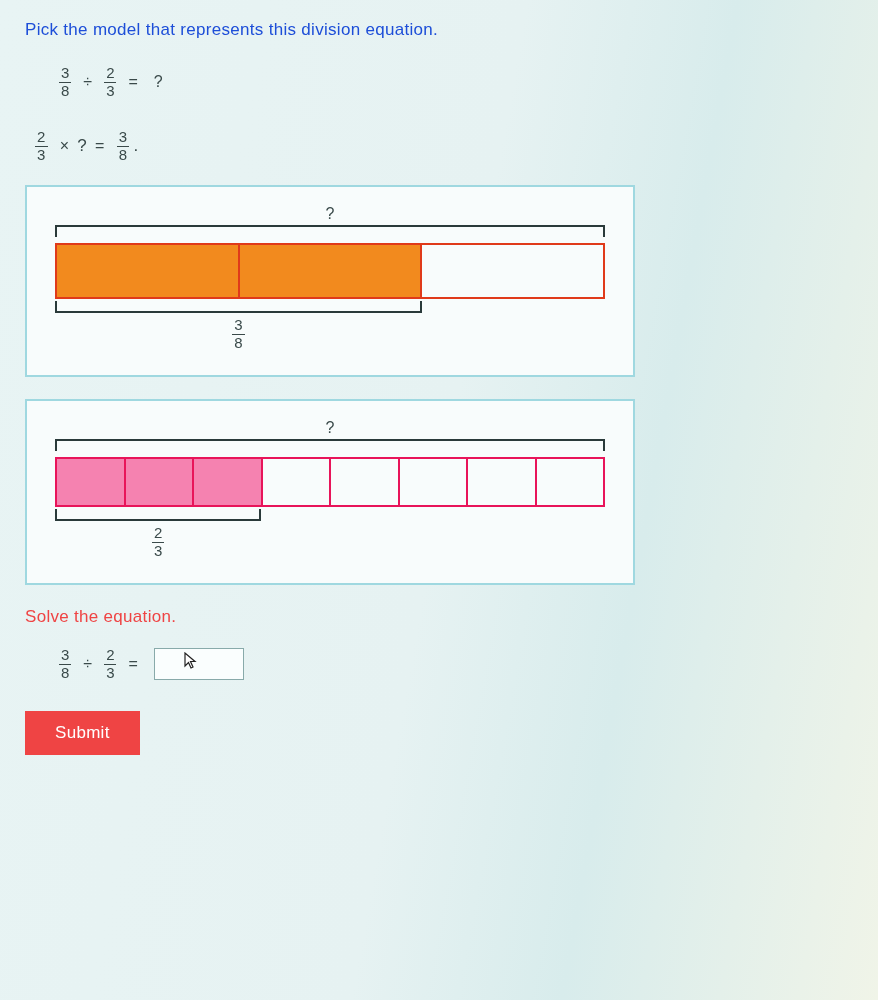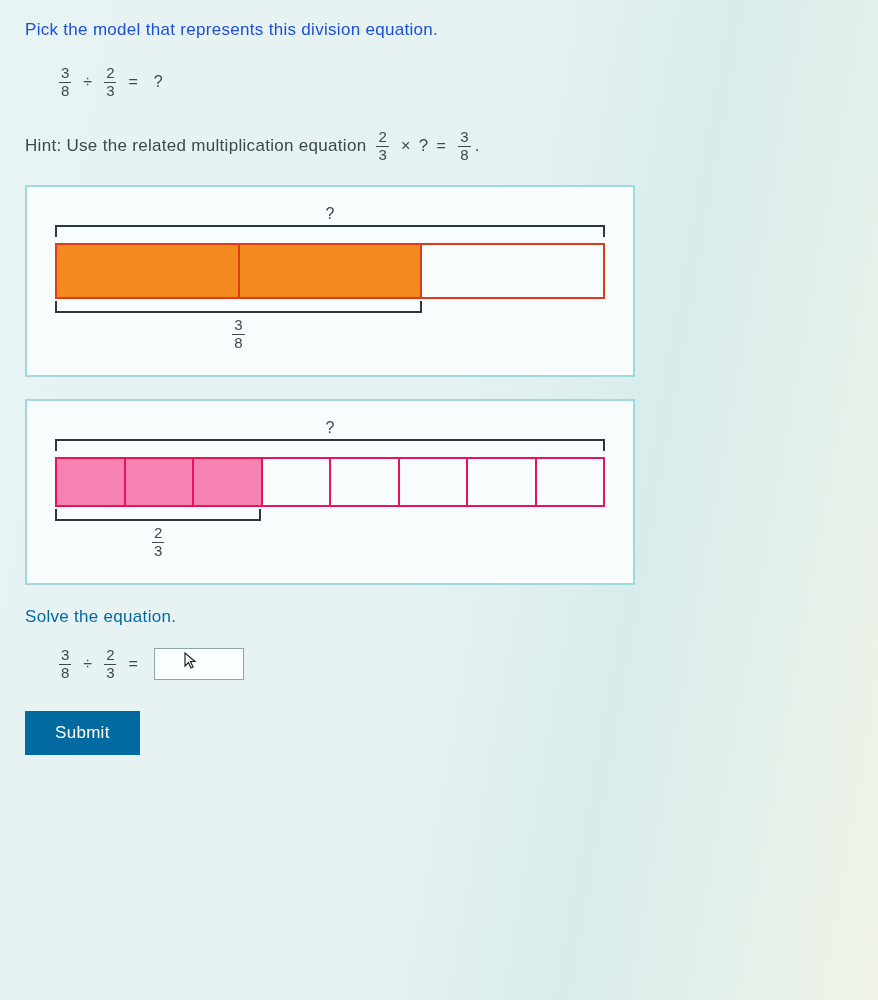--- a/index.html
+++ b/index.html
@@ -103,21 +103,21 @@
     border-left: 2px solid #2a3a3a;
     border-right: 2px solid #2a3a3a;
   }
   .bottom-label {
     margin-top: 4px;
     display: flex;
     justify-content: center;
   }
   .solve-text {
     font-size: 17px;
-    color: #0369a1;
+    color: #ef4444;
     margin: 20px 0 20px 0;
     letter-spacing: 0.3px;
   }
   .answer-row {
     display: flex;
     align-items: center;
     margin-left: 30px;
     margin-bottom: 30px;
   }
   .answer-input {
@@ -128,21 +128,21 @@
     margin-left: 8px;
     font-size: 15px;
     padding: 0 6px;
   }
   .cursor-icon {
     position: relative;
     left: -60px;
     pointer-events: none;
   }
   .submit-btn {
-    background: #0369a1;
+    background: #ef4444;
     color: #ffffff;
     border: none;
     padding: 12px 30px;
     font-size: 17px;
     font-family: inherit;
     cursor: pointer;
     letter-spacing: 0.3px;
   }
 </style>
 </head>
@@ -160,21 +160,20 @@
   <span class="op">÷</span>
   <span class="fraction">
     <span class="num">2</span>
     <span class="den">3</span>
   </span>
   <span class="op">=</span>
   <span class="op">?</span>
 </div>
 
 <div class="hint-row">
-  <span>Hint: Use the related multiplication equation </span>
   <span style="width:6px"></span>
   <span class="fraction">
     <span class="num">2</span>
     <span class="den">3</span>
   </span>
   <span class="op">×</span>
   <span>?</span>
   <span class="op">=</span>
   <span class="fraction">
     <span class="num">3</span>

